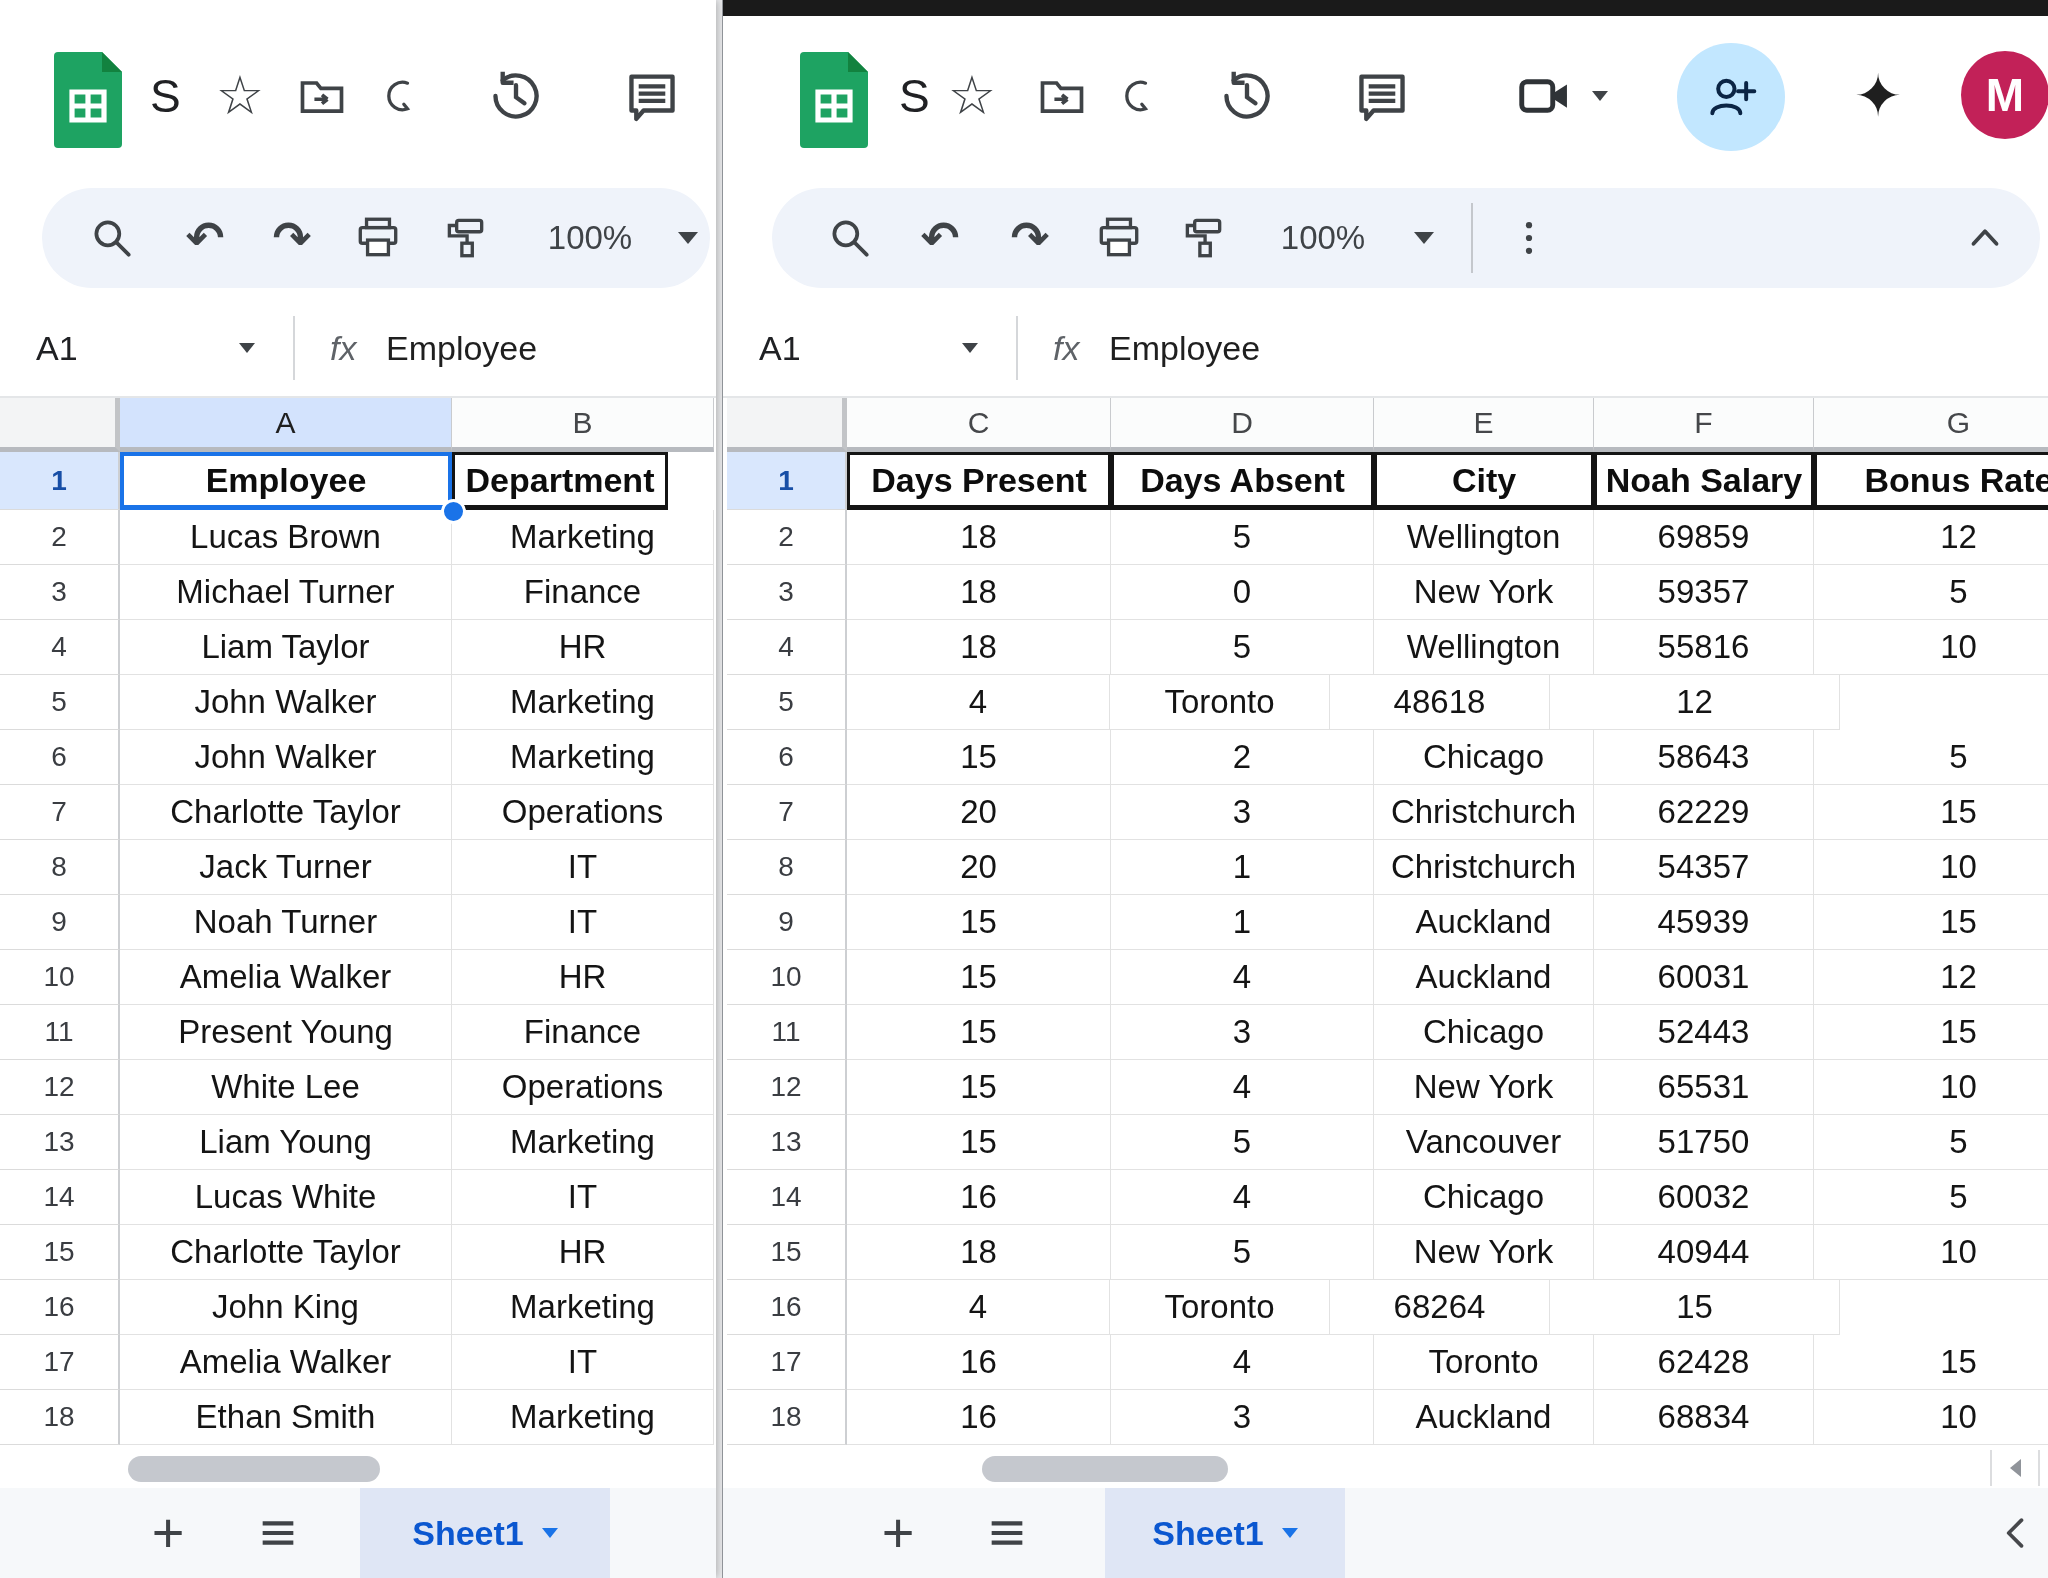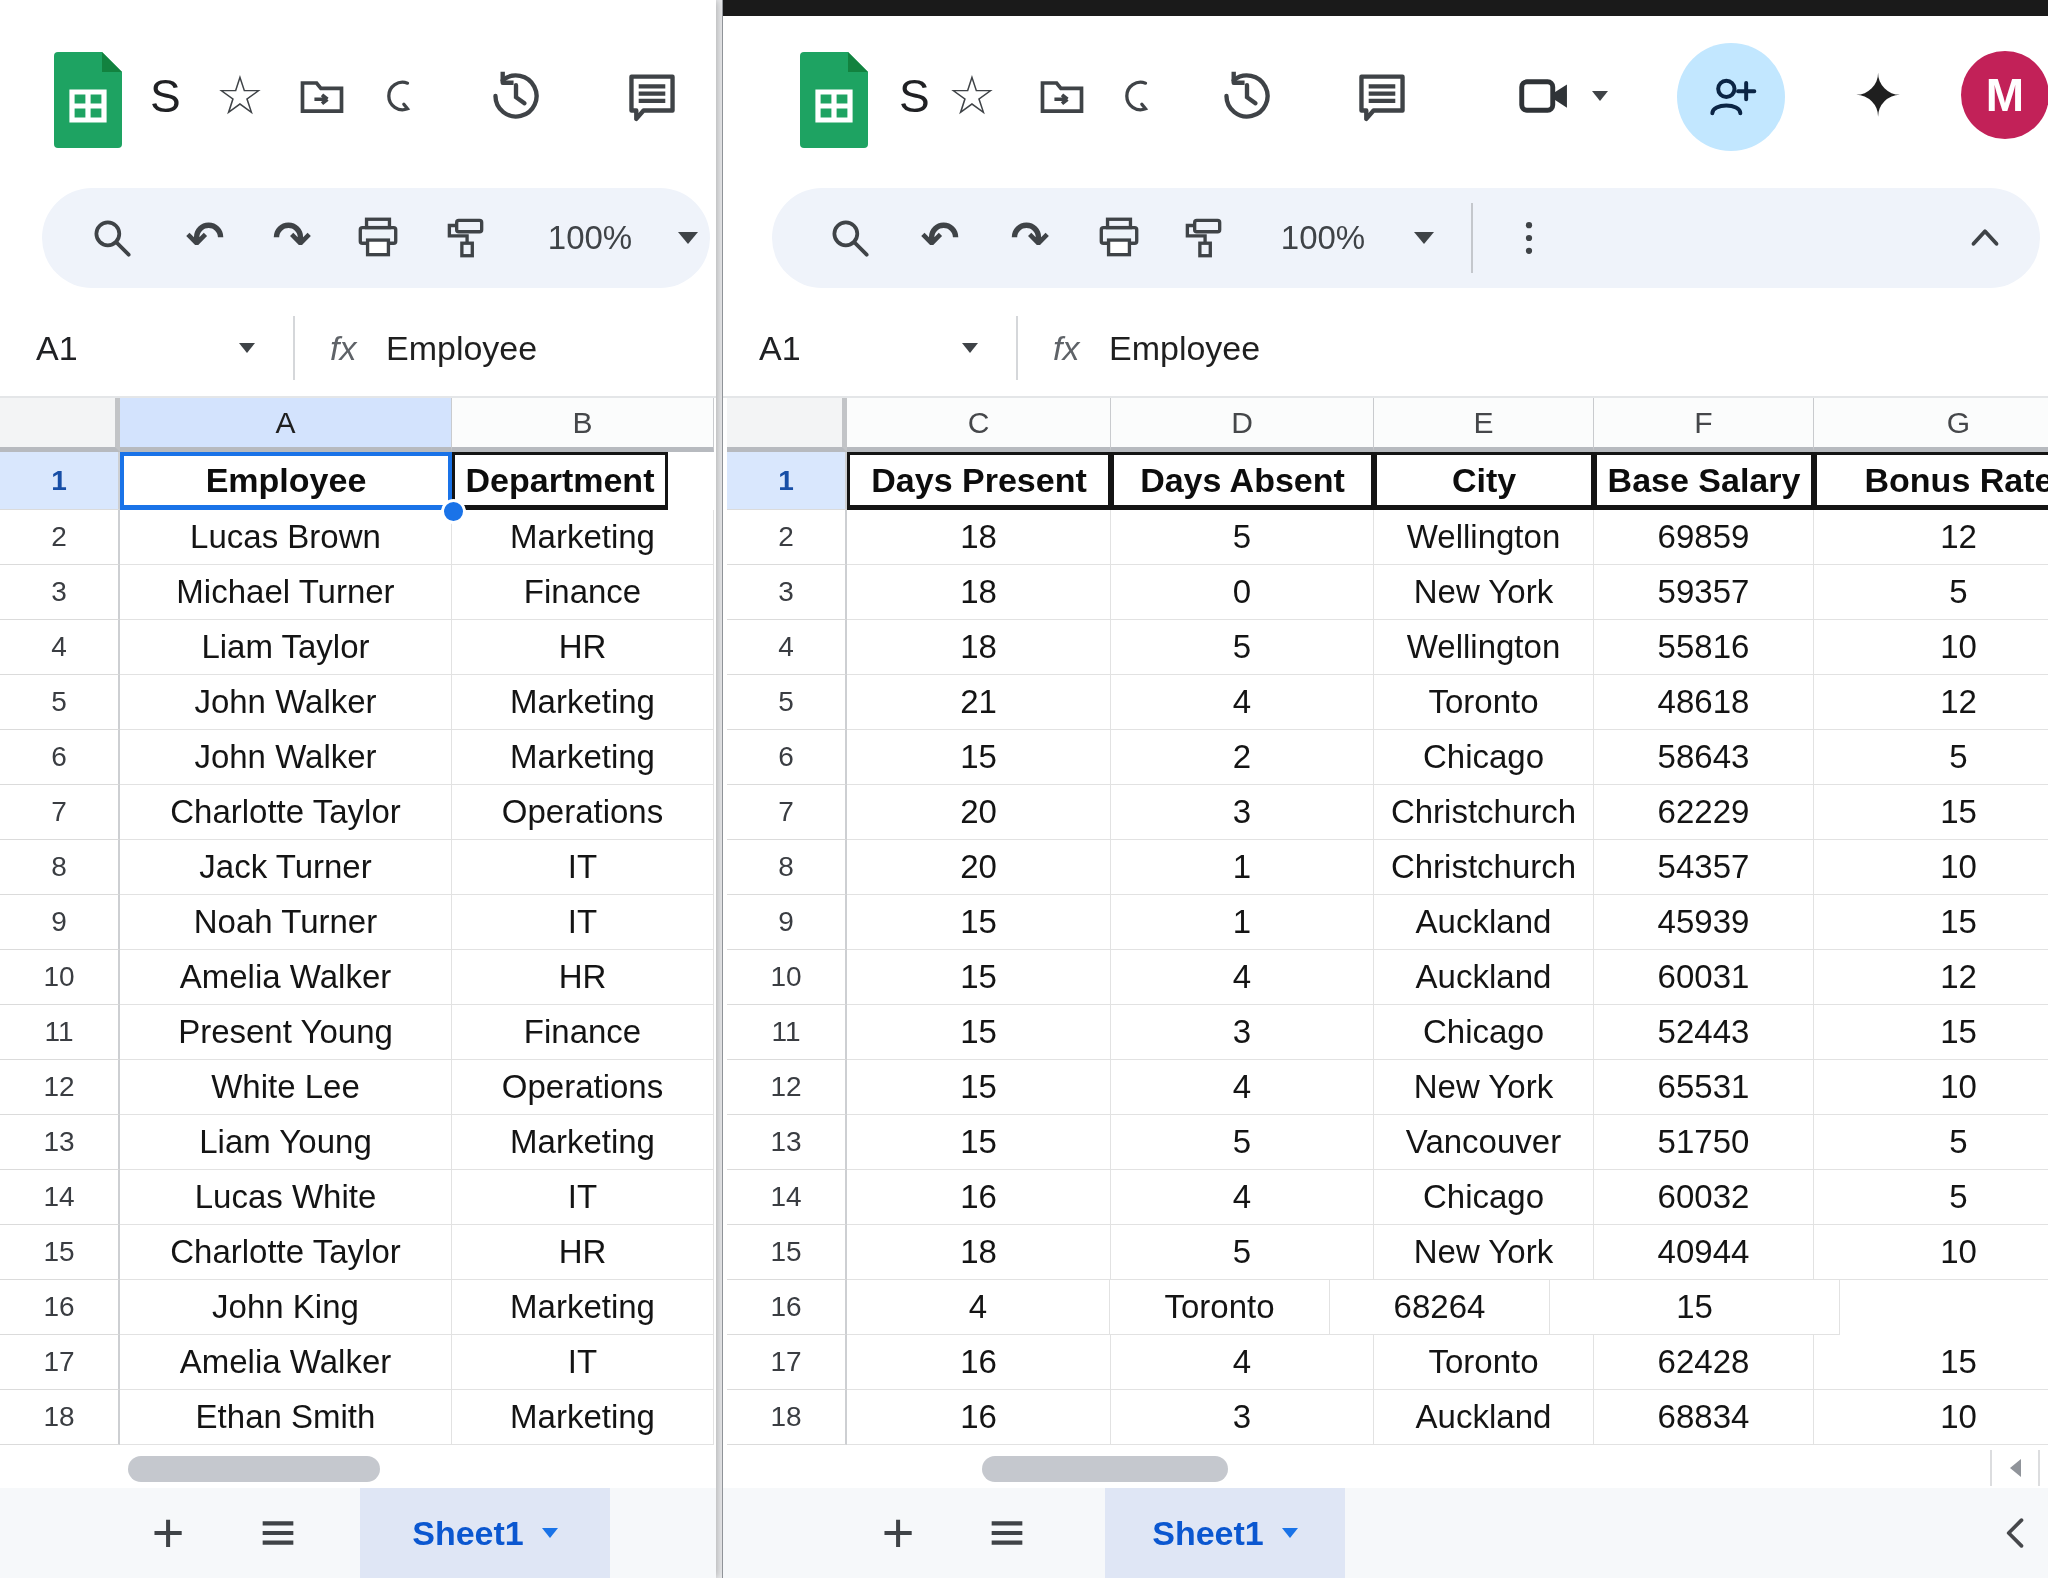--- a/index.html
+++ b/index.html
@@ -426,21 +426,21 @@
         <div class="gcell " style="width: 263px;">D</div>
         <div class="gcell " style="width: 220px;">E</div>
         <div class="gcell " style="width: 220px;">F</div>
         <div class="gcell " style="width: 290px;">G</div>
       </div>
       <div class="grow row1">
         <div class="gcell numcell hl" style="width: 120px;">1</div>
         <div class="gcell hcell" style="width: 264px;">Days Present</div>
         <div class="gcell hcell" style="width: 263px;">Days Absent</div>
         <div class="gcell hcell" style="width: 220px;">City</div>
-        <div class="gcell hcell" style="width: 220px;">Base Salary</div>
+        <div class="gcell hcell" style="width: 220px;">Noah Salary</div>
         <div class="gcell hcell" style="width: 290px;">Bonus Rate</div>
       </div>
       <div class="grow drow">
         <div class="gcell numcell" style="width: 120px;">2</div>
         <div class="gcell dcell" style="width: 264px;">18</div>
         <div class="gcell dcell" style="width: 263px;">5</div>
         <div class="gcell dcell" style="width: 220px;">Wellington</div>
         <div class="gcell dcell" style="width: 220px;">69859</div>
         <div class="gcell dcell" style="width: 290px;">12</div>
       </div>
@@ -455,21 +455,20 @@
       <div class="grow drow">
         <div class="gcell numcell" style="width: 120px;">4</div>
         <div class="gcell dcell" style="width: 264px;">18</div>
         <div class="gcell dcell" style="width: 263px;">5</div>
         <div class="gcell dcell" style="width: 220px;">Wellington</div>
         <div class="gcell dcell" style="width: 220px;">55816</div>
         <div class="gcell dcell" style="width: 290px;">10</div>
       </div>
       <div class="grow drow">
         <div class="gcell numcell" style="width: 120px;">5</div>
-        <div class="gcell dcell" style="width: 264px;">21</div>
         <div class="gcell dcell" style="width: 263px;">4</div>
         <div class="gcell dcell" style="width: 220px;">Toronto</div>
         <div class="gcell dcell" style="width: 220px;">48618</div>
         <div class="gcell dcell" style="width: 290px;">12</div>
       </div>
       <div class="grow drow">
         <div class="gcell numcell" style="width: 120px;">6</div>
         <div class="gcell dcell" style="width: 264px;">15</div>
         <div class="gcell dcell" style="width: 263px;">2</div>
         <div class="gcell dcell" style="width: 220px;">Chicago</div>

